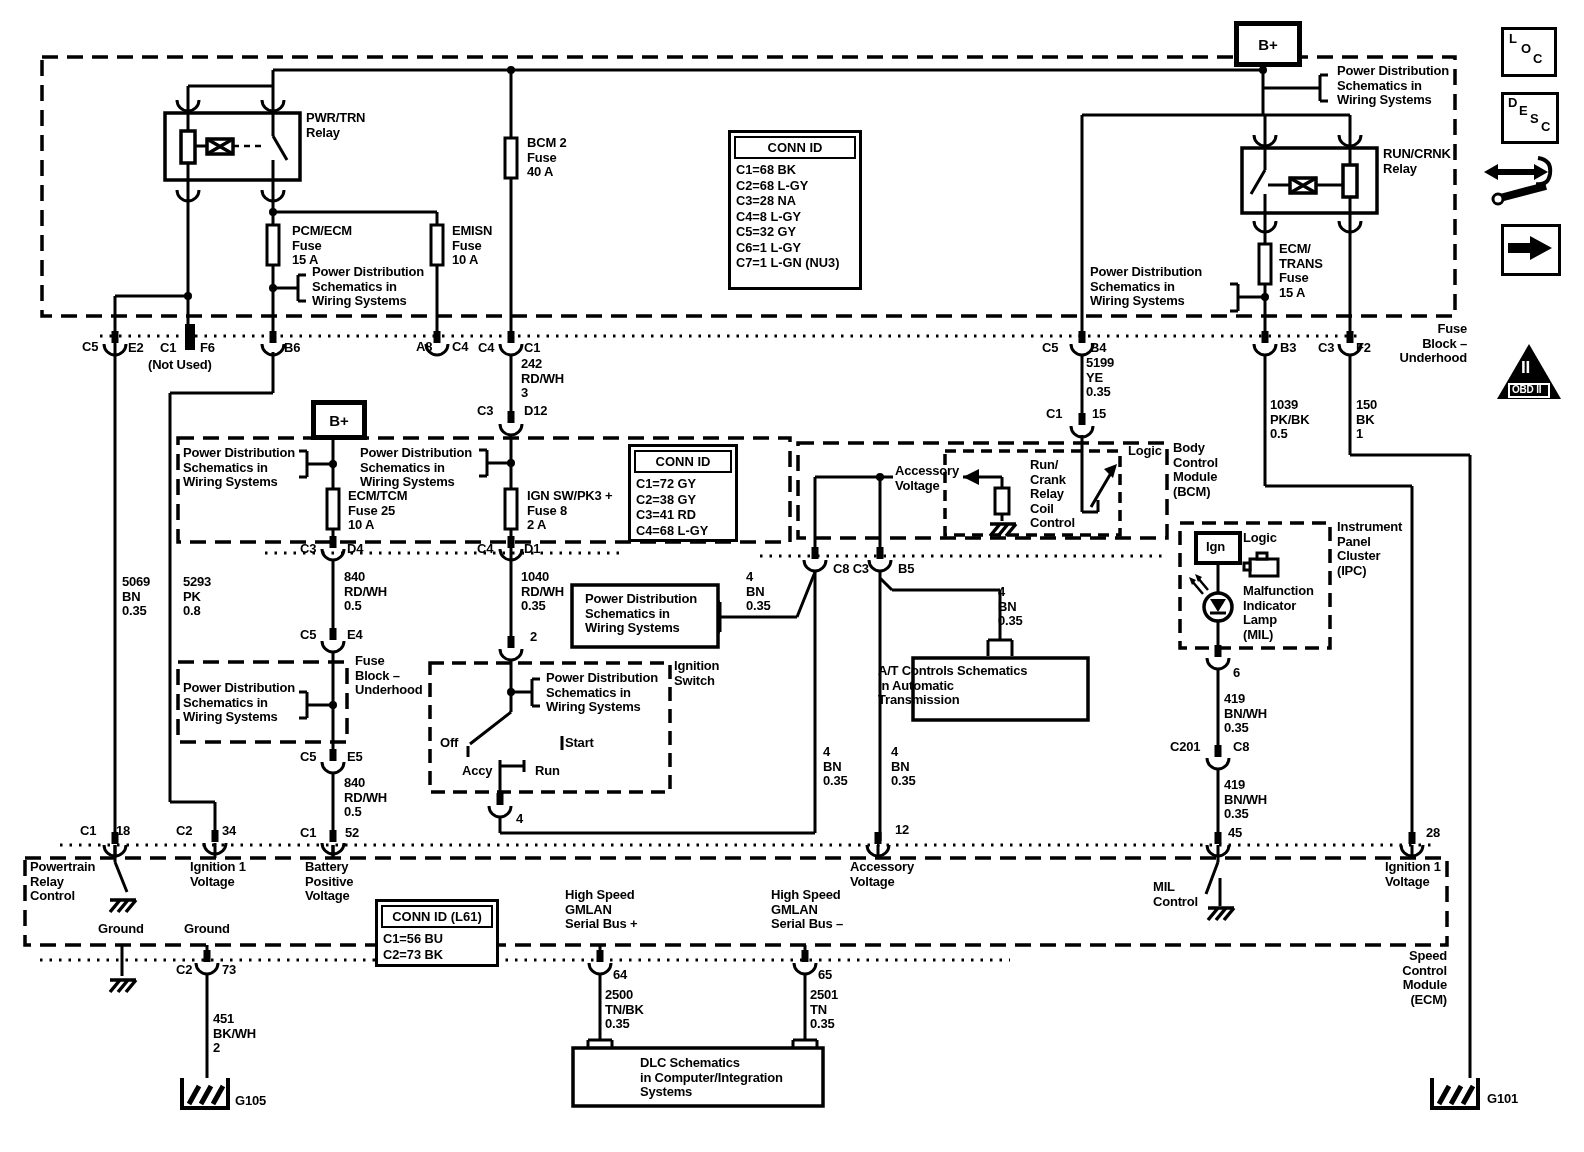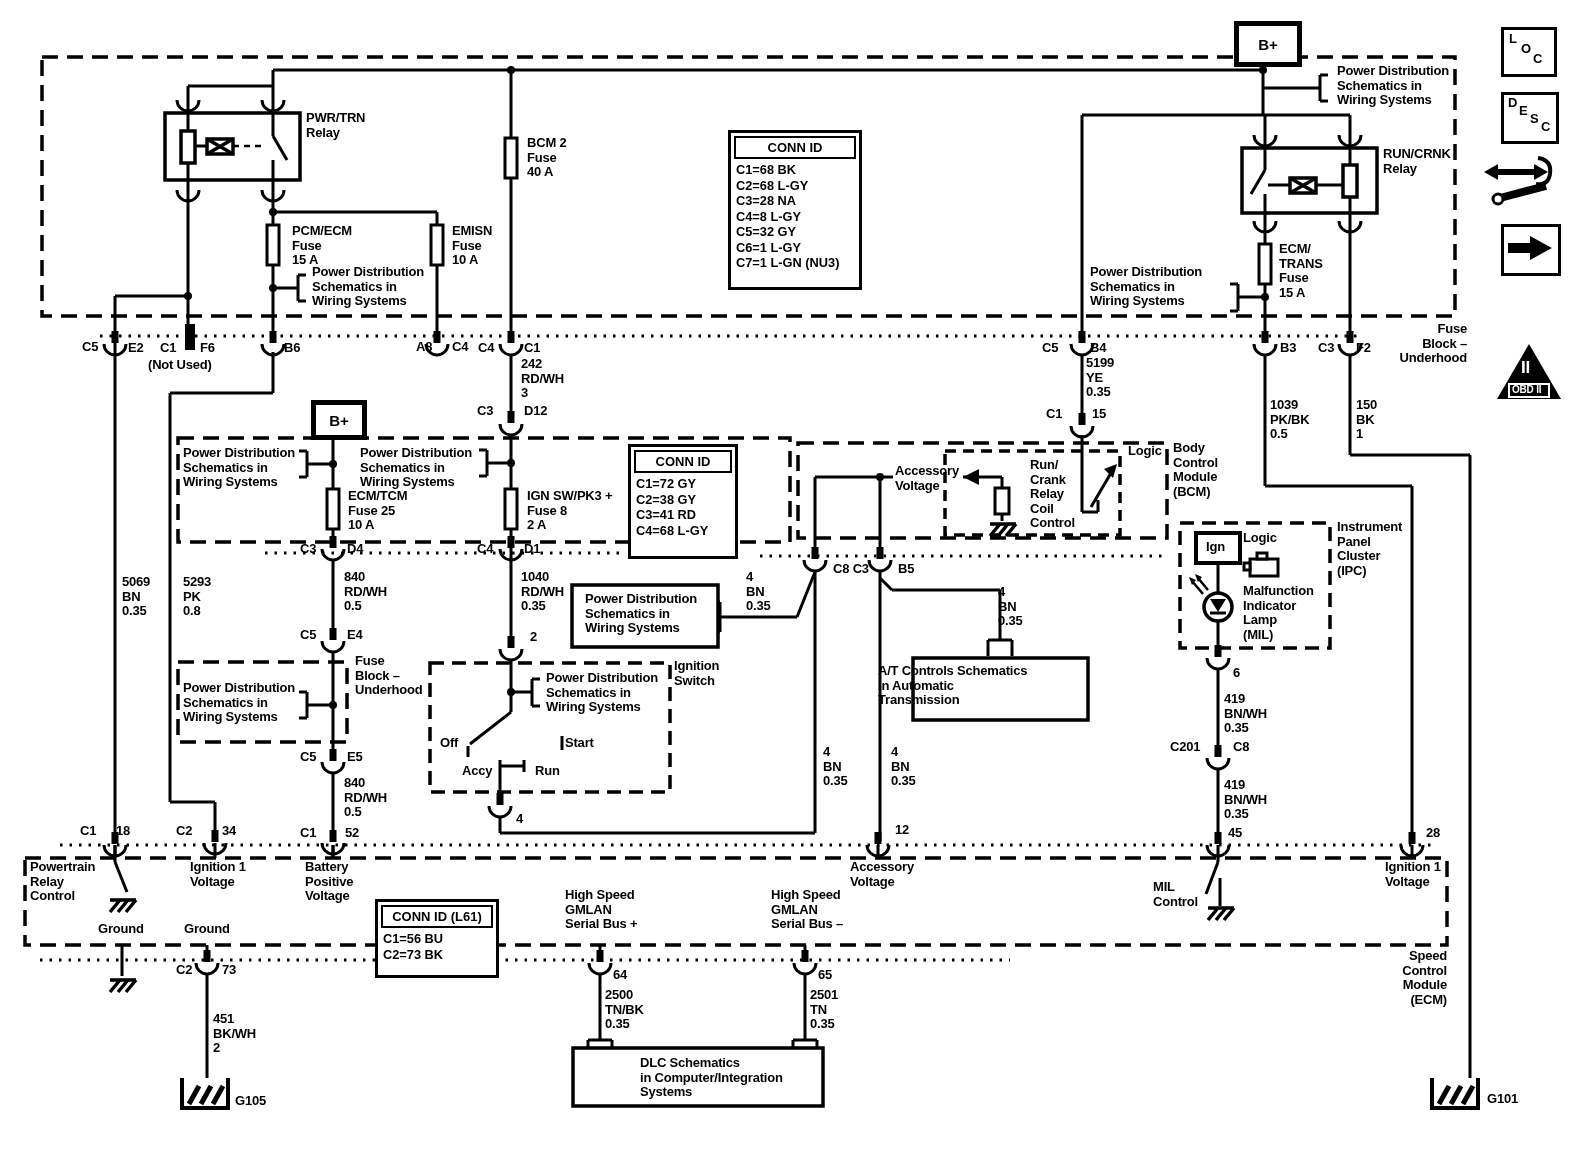--- a/index.html
+++ b/index.html
@@ -498,26 +498,26 @@
   <div class="rw">C4=8 L-GY</div>
   <div class="rw">C5=32 GY</div>
   <div class="rw">C6=1 L-GY</div>
   <div class="rw" style="padding-bottom:16px">C7=1 L-GN (NU3)</div>
 </div>
 <div class="connbox" style="left:628px;top:444px;width:104px">
   <div class="hd">CONN ID</div>
   <div class="rw">C1=72 GY</div>
   <div class="rw">C2=38 GY</div>
   <div class="rw">C3=41 RD</div>
-  <div class="rw" style="padding-bottom:18px">C4=68 L-GY</div>
+  <div class="rw" style="padding-bottom:1px">C4=68 L-GY</div>
 </div>
 <div class="connbox" style="left:375px;top:899px;width:118px">
   <div class="hd">CONN ID (L61)</div>
   <div class="rw">C1=56 BU</div>
-  <div class="rw" style="padding-bottom:13px">C2=73 BK</div>
+  <div class="rw" style="padding-bottom:2px">C2=73 BK</div>
 </div>
 
 <div class="icobox" style="left:1501px;top:27px;width:50px;height:44px">
   <span class="diag" style="position:absolute;left:5px;top:1px">L</span>
   <span class="diag" style="position:absolute;left:17px;top:11px">O</span>
   <span class="diag" style="position:absolute;left:29px;top:21px">C</span>
 </div>
 <div class="icobox" style="left:1501px;top:92px;width:52px;height:46px">
   <span class="diag" style="position:absolute;left:4px;top:0px">D</span>
   <span class="diag" style="position:absolute;left:15px;top:8px">E</span>

